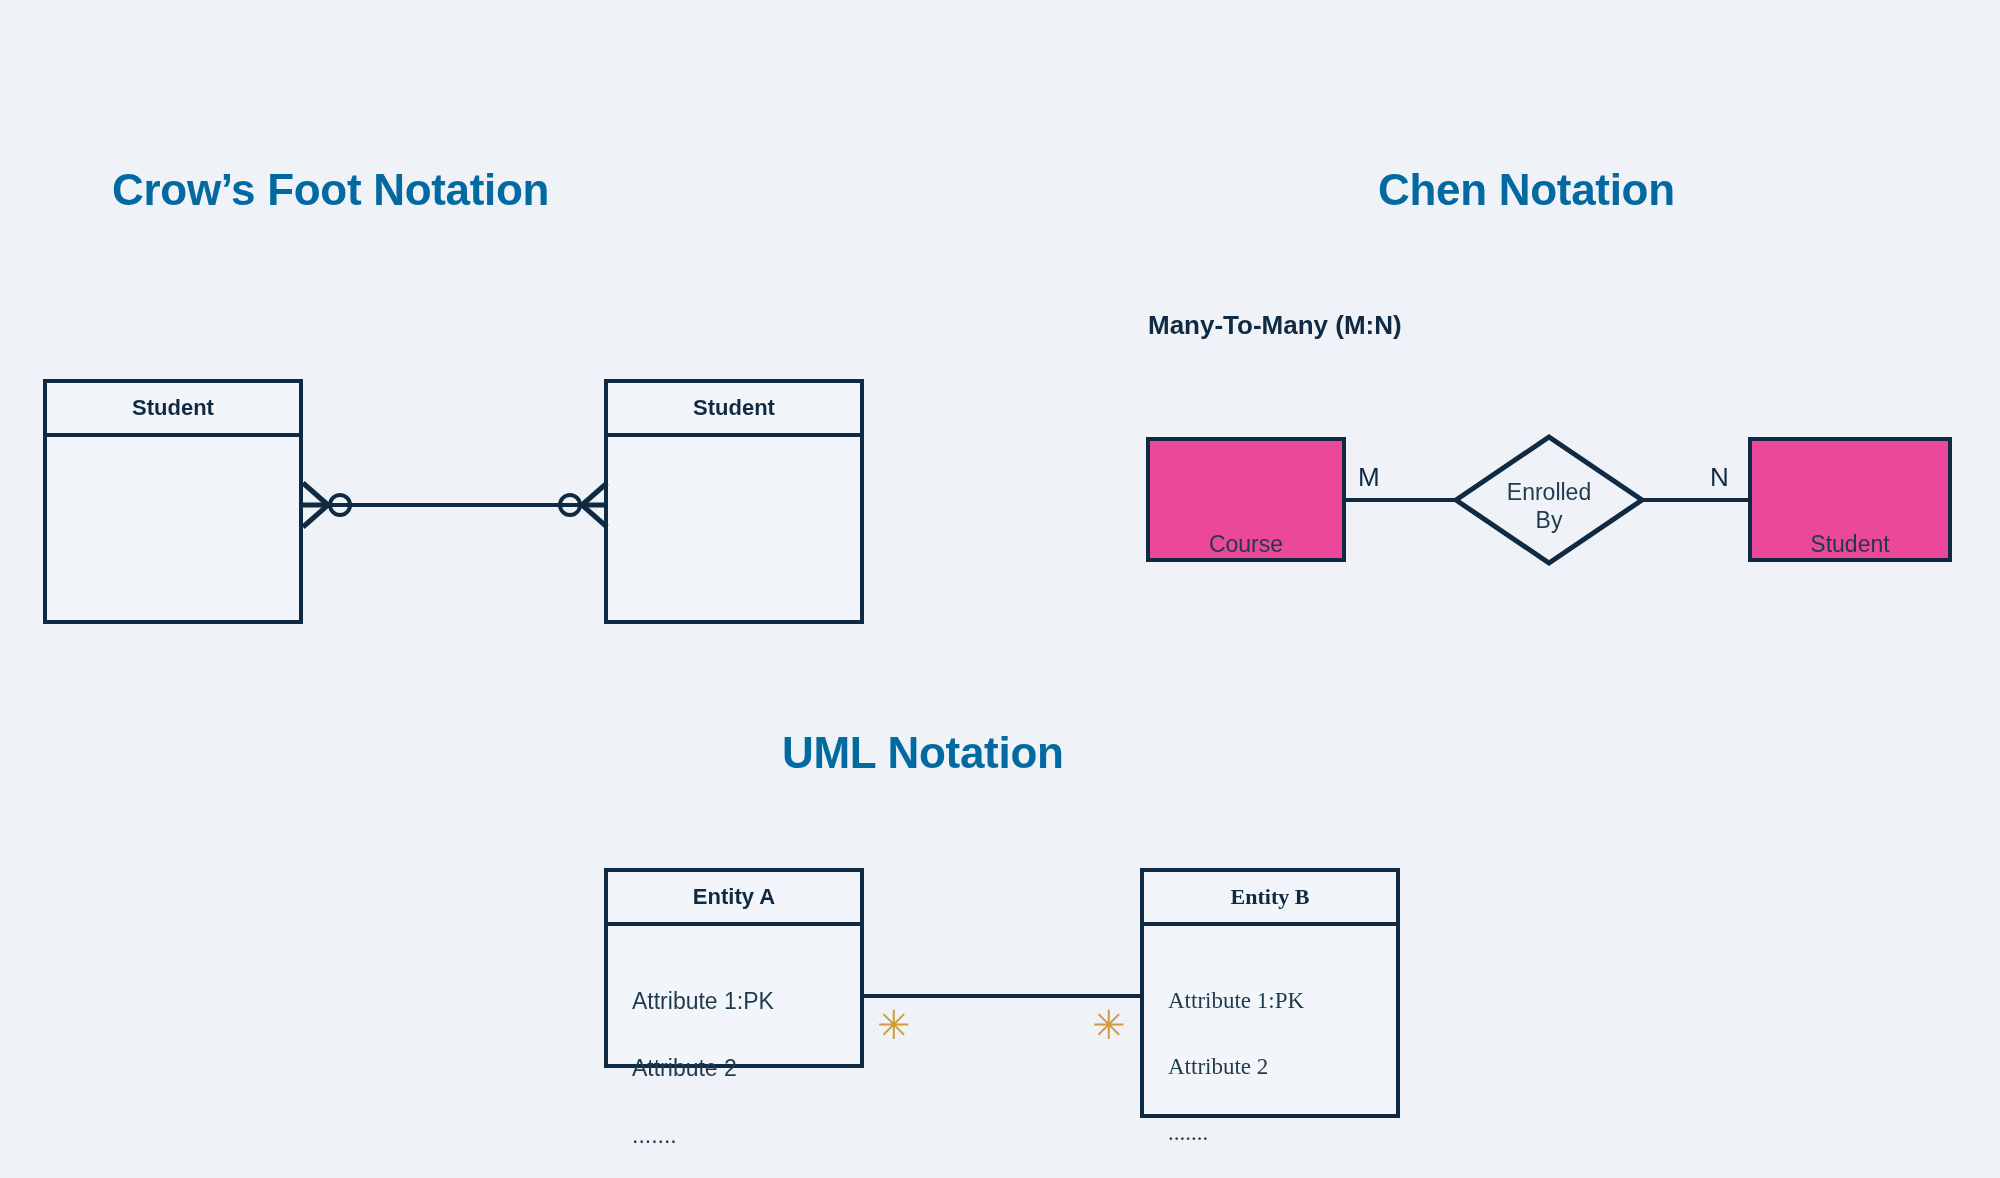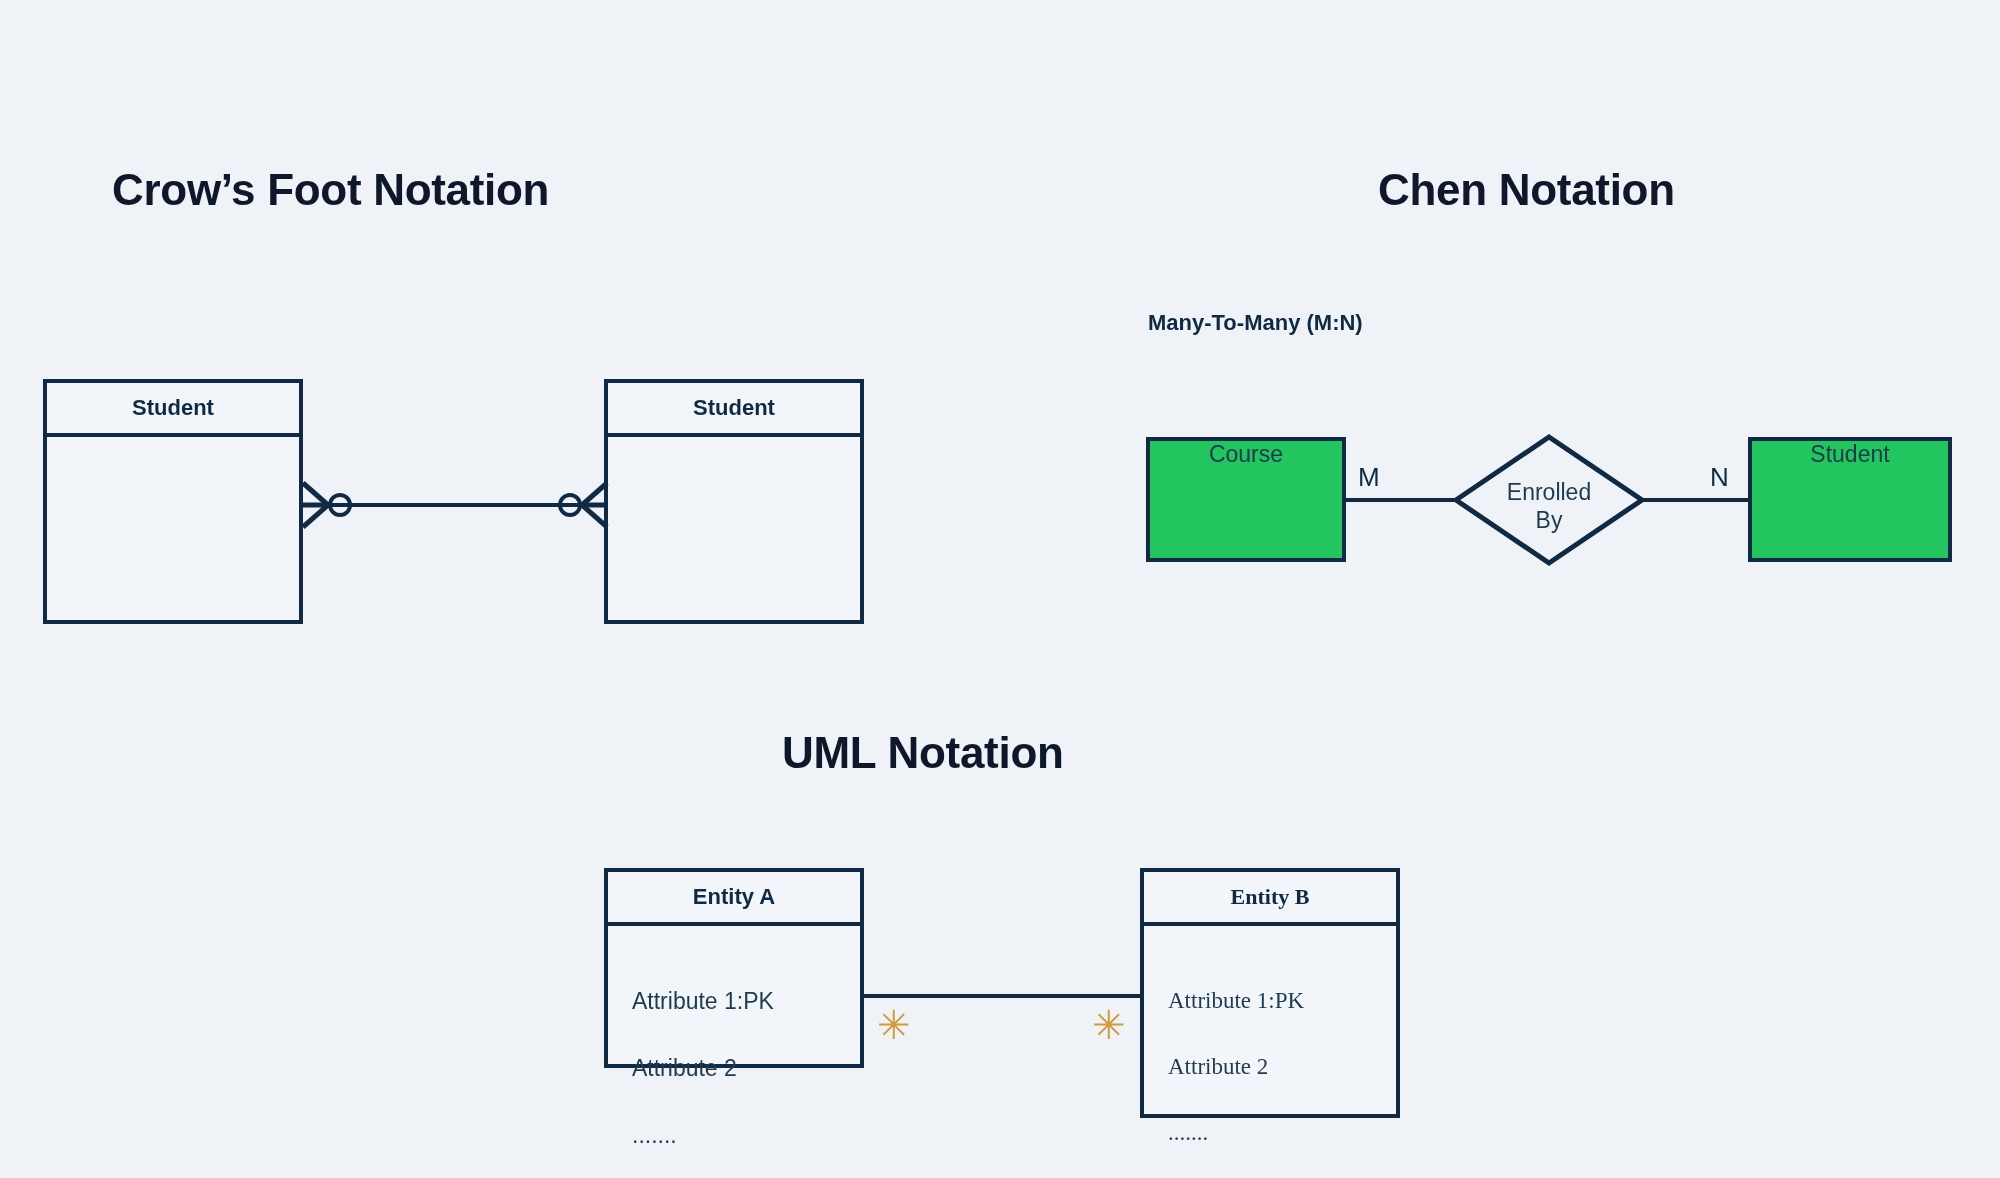--- a/index.html
+++ b/index.html
@@ -16,27 +16,27 @@
     position: relative;
   }
   .canvas {
     position: absolute;
     inset: 0;
   }
   .section-title {
     position: absolute;
     font-size: 44px;
     font-weight: bold;
-    color: #0f172a;
+    color: #0369a1;
     letter-spacing: -0.3px;
     white-space: nowrap;
   }
   .sub-title {
     position: absolute;
-    font-size: 22px;
+    font-size: 26px;
     font-weight: bold;
     color: #102a43;
     white-space: nowrap;
   }
   
   .ent-box {
     position: absolute;
     border: 4px solid #102a43;
     background: #f2f5f9;
     box-sizing: border-box;
@@ -60,24 +60,24 @@
     font-size: 23px;
     color: #1f3a4d;
     margin-bottom: 22px;
     white-space: nowrap;
     margin-top: 40px;
   }
   
   .plain-box {
     position: absolute;
     border: 4px solid #102a43;
-    background: #22c55e;
+    background: #ec4899;
     box-sizing: border-box;
     display: flex;
-    align-items: flex-start;
+    align-items: flex-end;
     justify-content: center;
     font-size: 23px;
     color: #1f3a4d;
   }
   .card-label {
     position: absolute;
     font-size: 26px;
     color: #102a43;
     white-space: nowrap;
   }

